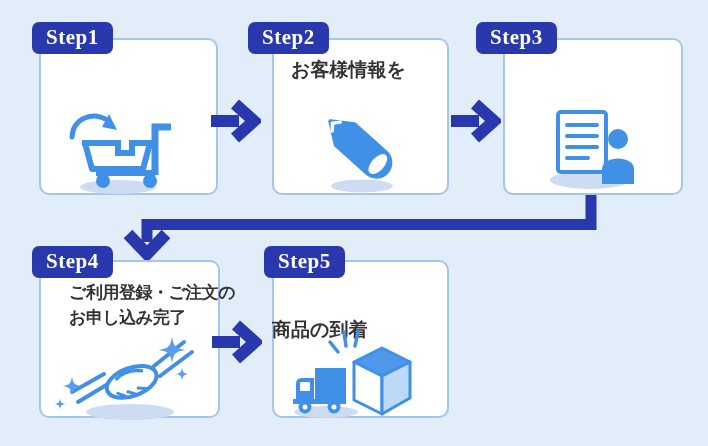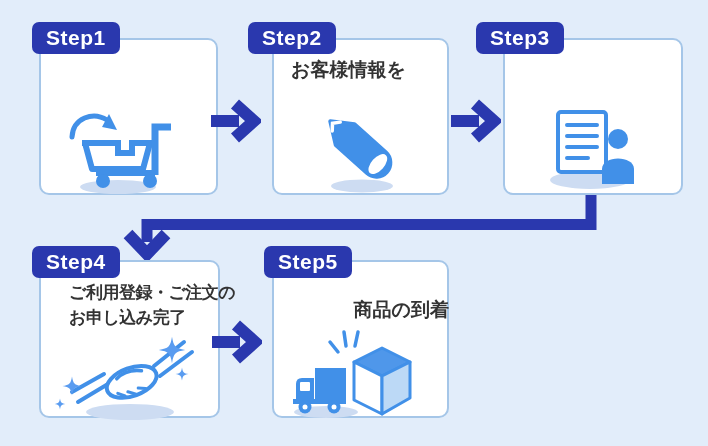--- a/index.html
+++ b/index.html
@@ -1,35 +1,35 @@
 <!DOCTYPE html>
 <html><head>
 <meta charset="utf-8">
 <style>
   html,body{margin:0;padding:0;}
   .stage{
     position:relative;width:708px;height:446px;overflow:hidden;
     background:#e2edfa;
-    font-family:Liberation Sans, sans-serif;
+    font-family:Liberation Serif, serif;
   }
   .box{
     position:absolute;background:#ffffff;border:2px solid #a5c6e8;
     border-radius:10px;box-sizing:border-box;
   }
   .badge{
     position:absolute;background:#2a38ae;color:#ffffff;
     font-weight:bold;font-size:21px;line-height:25px;
     padding:3px 14px 4px;border-radius:7px;letter-spacing:.5px;
   }
   .step-text{
     position:absolute;color:#333333;font-weight:bold;
     font-size:19px;line-height:27px;white-space:nowrap;
   }
   .step-text.small{font-size:17px;line-height:25px;letter-spacing:-0.5px;margin-left:20px;}
-  .step-text.centered{text-align:right;white-space:nowrap;}
+  .step-text.centered{text-align:left;white-space:nowrap;margin-top:20px;}
   .icon{position:absolute;}
   svg{display:block;}
 </style>
 </head>
 <body>
 
 <div class="stage">
 
   <svg class="icon" style="left:120px;top:189px;" width="495" height="75" viewBox="0 0 495 75">
     <path d="M471 6 V35.5 H27 V53" fill="none" stroke="#2a38ae" stroke-width="11" stroke-linejoin="miter"></path>

